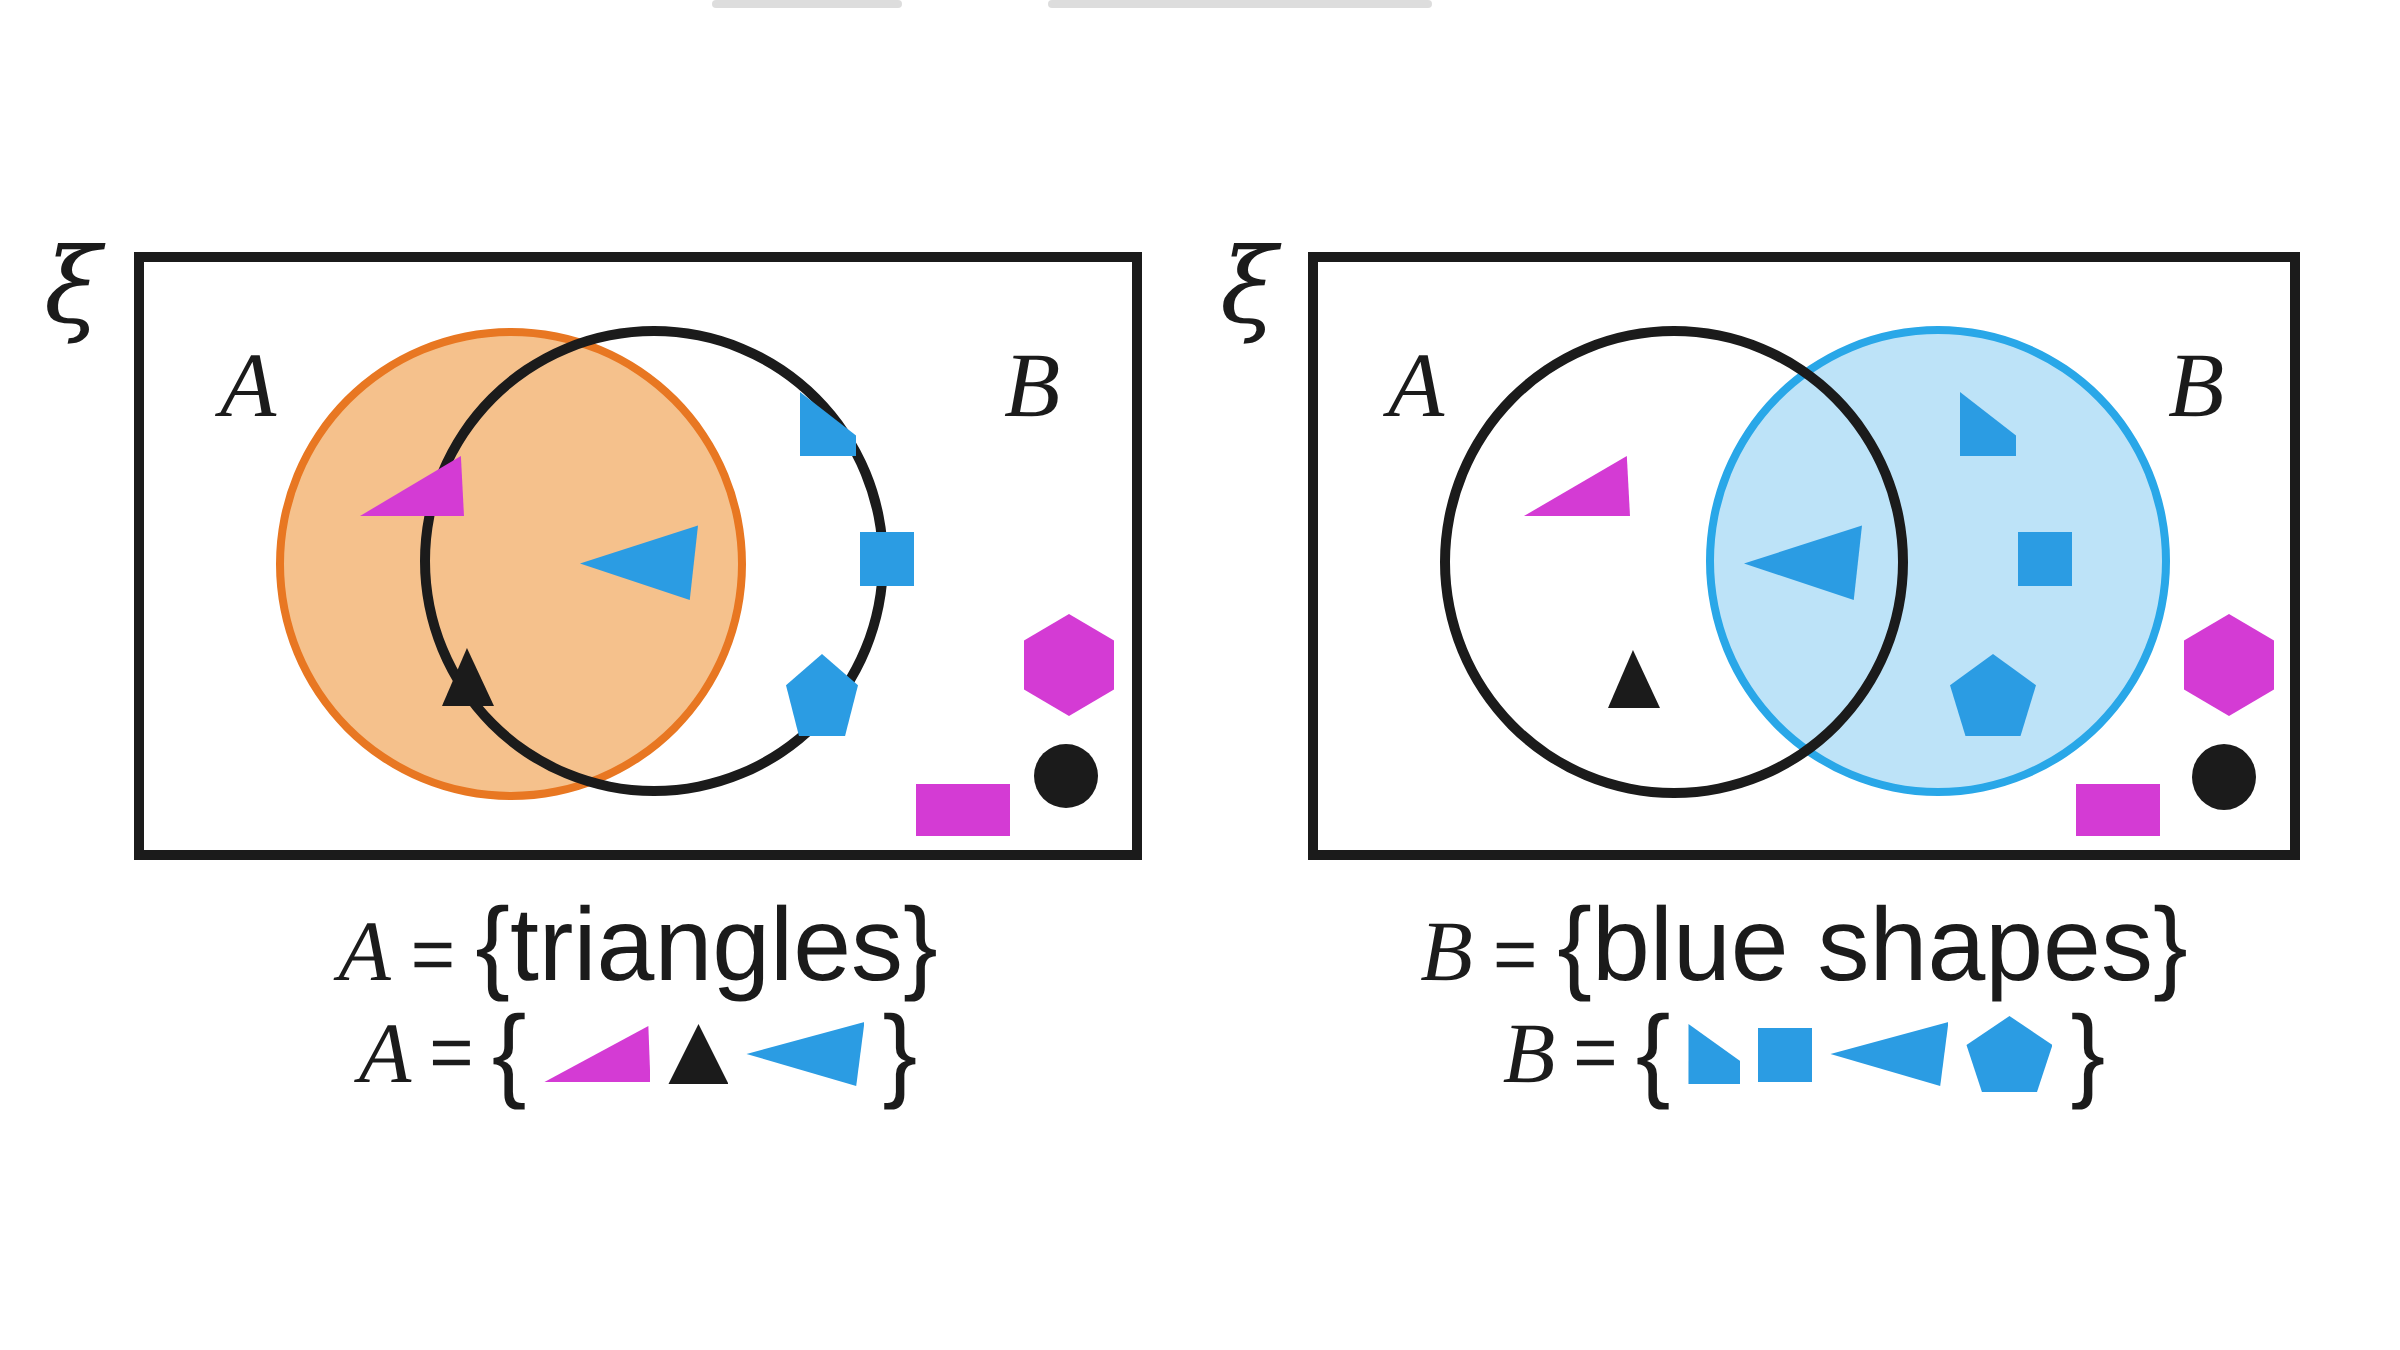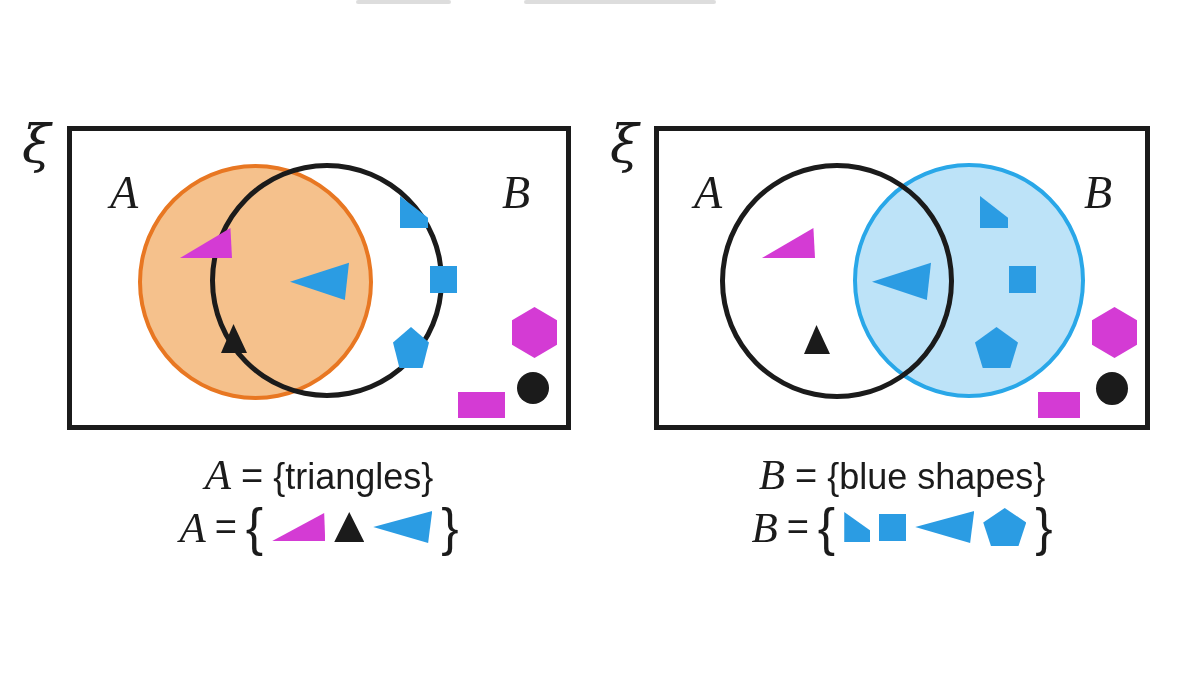--- a/index.html
+++ b/index.html
@@ -57,21 +57,21 @@
   .dot-black-r{left:1096px;top:372px;width:32px;height:33px;border-radius:50%;}
   .rect-magenta-r{left:1038px;top:392px;width:42px;height:26px;}
 
   
   .cap1{position:absolute;display:flex;justify-content:center;align-items:baseline;gap:10px;
         font-size:40px;line-height:46px;}
   .cap1-left{left:67px;top:450px;width:504px;}
   .cap1-right{left:654px;top:450px;width:496px;}
   .cap-set{font:italic 43px "Liberation Serif",serif;}
   .cap-eq{font-size:38px;}
-  .cap-val{font-size:36px;}
+  .cap-val{font-size:52px;}
 
   .cap2{position:absolute;display:flex;justify-content:center;align-items:center;gap:9px;height:54px;}
   .cap2-left{left:67px;top:500px;width:504px;}
   .cap2-right{left:654px;top:500px;width:496px;}
   .cap-brace{font-size:52px;line-height:54px;}
   .cs{flex:0 0 auto;}
   .cs-tri-magenta{width:53px;height:28px;clip-path:polygon(0 100%,100% 100%,98% 0);}
   .cs-tri-black{width:30px;height:30px;clip-path:polygon(50% 0,100% 100%,0 100%);}
   .cs-tri-blue{width:59px;height:32px;clip-path:polygon(0 50%,100% 0,93% 100%);}
   .cs-quad-blue{width:26px;height:30px;clip-path:polygon(0 0,100% 62%,100% 100%,0 100%);}

